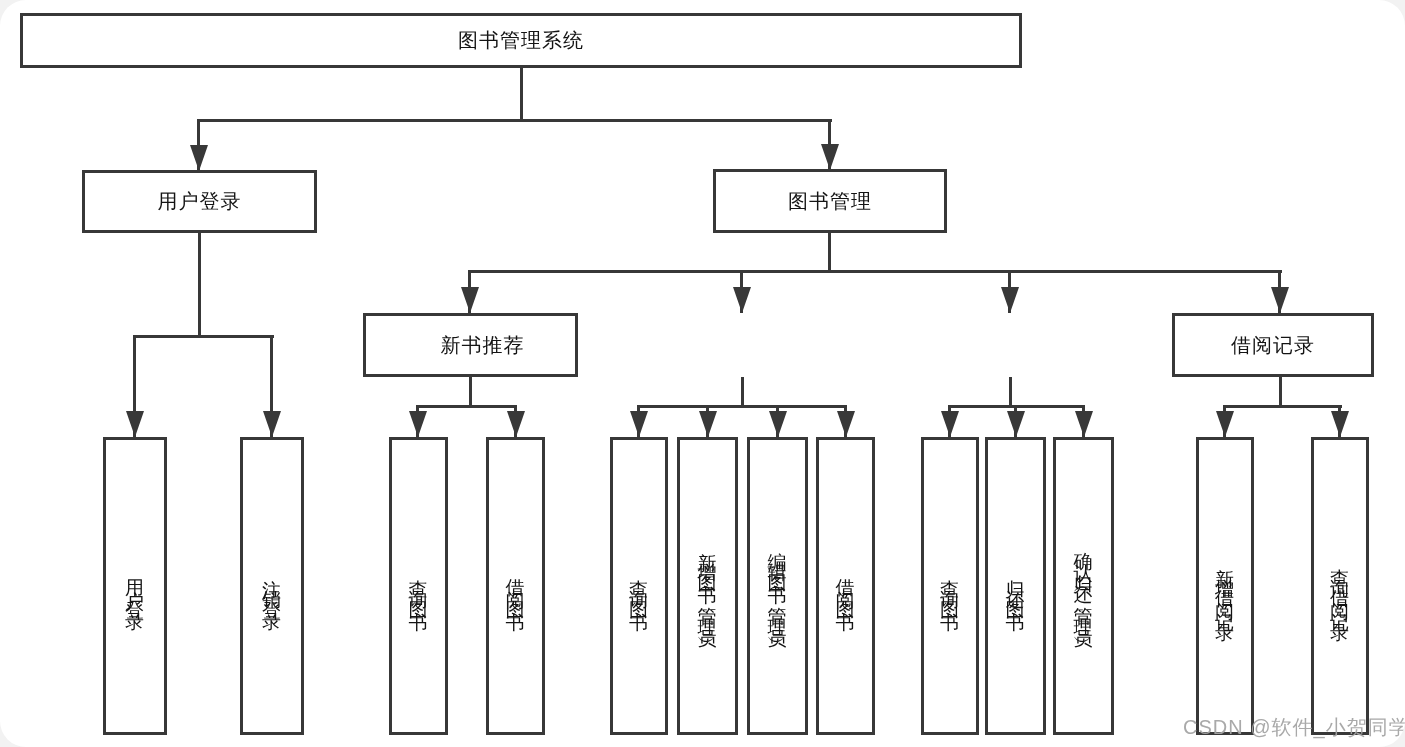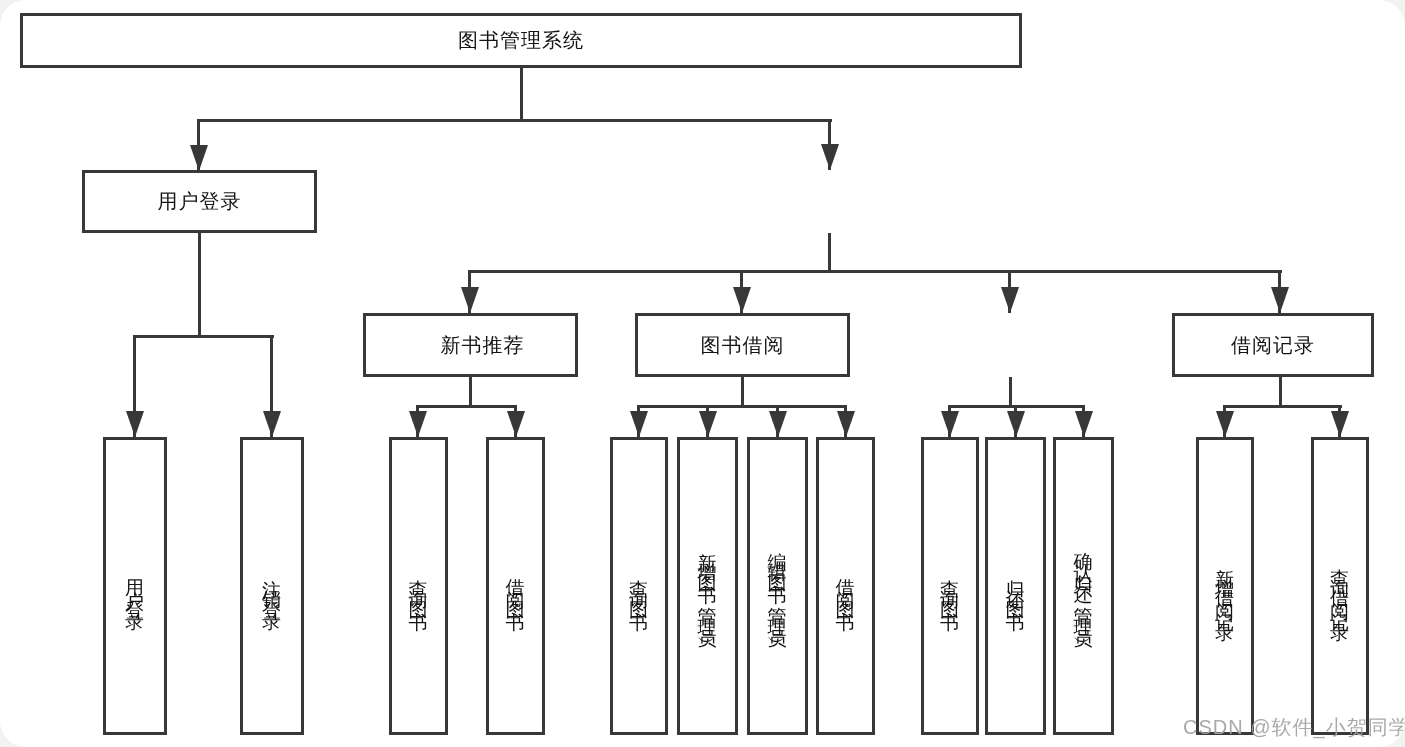--- a/index.html
+++ b/index.html
@@ -64,38 +64,38 @@
   </div>
 
   <div class="vline" style="left:520px; top:68px; height:54px;"></div>
   <div class="hline" style="left:198px; top:119px; width:634px;"></div>
   <div class="arrow" style="left:197px; top:119px; height:52px;"></div>
   <div class="arrow" style="left:828px; top:119px; height:51px;"></div>
 
   <div class="box hbox" style="left:82px; top:170px; width:235px; height:63px;">
     <span>用户登录</span>
   </div>
+  <div class="box hbox" style="left:713px; top:169px; width:234px; height:64px;">
+    <span>图书管理</span>
+  </div>
 
   <div class="vline" style="left:198px; top:233px; height:105px;"></div>
   <div class="hline" style="left:134px; top:335px; width:140px;"></div>
   <div class="arrow" style="left:133px; top:335px; height:102px;"></div>
   <div class="arrow" style="left:270px; top:335px; height:102px;"></div>
 
   <div class="vline" style="left:828px; top:233px; height:40px;"></div>
   <div class="hline" style="left:469px; top:270px; width:813px;"></div>
   <div class="arrow" style="left:468px; top:270px; height:43px;"></div>
   <div class="arrow" style="left:740px; top:270px; height:43px;"></div>
   <div class="arrow" style="left:1008px; top:270px; height:43px;"></div>
   <div class="arrow" style="left:1278px; top:270px; height:43px;"></div>
 
   <div class="box hbox" style="left:363px; top:313px; width:215px; height:64px;padding-left:24px;">
     <span>新书推荐</span>
-  </div>
-  <div class="box hbox" style="left:635px; top:313px; width:215px; height:64px;">
-    <span>图书借阅</span>
   </div>
   <div class="box hbox" style="left:1172px; top:313px; width:202px; height:64px;">
     <span>借阅记录</span>
   </div>
 
   <div class="vline" style="left:469px; top:377px; height:31px;"></div>
   <div class="hline" style="left:417px; top:405px; width:100px;"></div>
   <div class="arrow" style="left:416px; top:405px; height:32px;"></div>
   <div class="arrow" style="left:514px; top:405px; height:32px;"></div>
 

